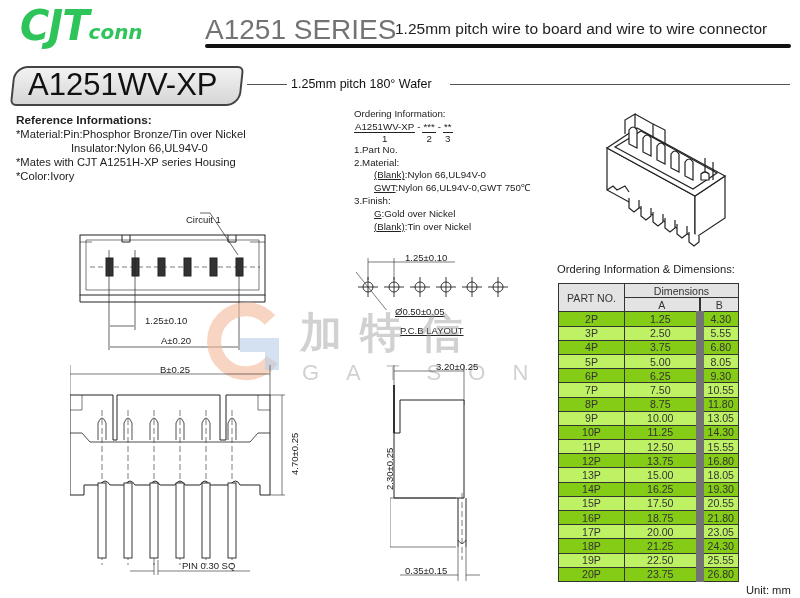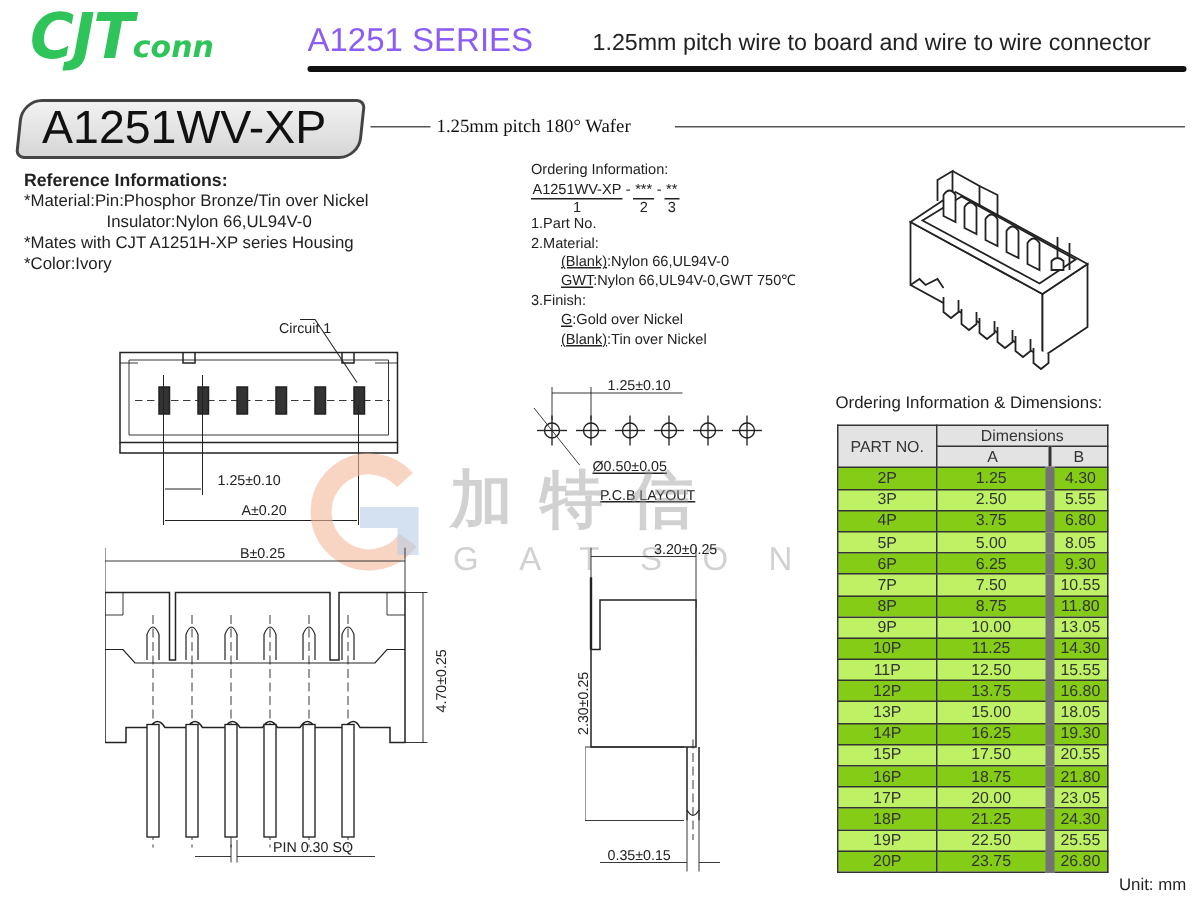--- a/index.html
+++ b/index.html
@@ -5,28 +5,28 @@
   * { box-sizing: border-box; margin: 0; padding: 0; }
   html, body { width: 800px; height: 598px; background: #ffffff; overflow: hidden; }
   body { position: relative; font-family: "Liberation Sans", sans-serif; color: #222; }
 
   .abs { position: absolute; }
 
   
   .logo { left: 20px; top: 2px; font-family: "DejaVu Sans", sans-serif; font-weight: bold; font-style: italic; color: #2ec45a; letter-spacing: -1px; }
   .logo .big { font-size: 40px; transform: scaleY(1.05); display: inline-block; }
   .logo .small { font-size: 20px; letter-spacing: 0px; }
-  .series { left: 205px; top: 14px; font-size: 22px; color: #8b5cf6; }
+  .series { left: 205px; top: 14px; font-size: 28px; color: #737373; }
   .subtitle { left: 395px; top: 20px; font-size: 15.5px; color: #222; }
   .header-rule { left: 205px; top: 44px; width: 586px; height: 4px; background: #111; border-radius: 2px; }
 
   .part-badge { left: 12px; top: 66px; width: 230px; height: 40px; border: 2px solid #444; border-radius: 14px 6px 14px 6px; background: linear-gradient(#f2f2f2, #d6d6d6); transform: skewX(-6deg); }
   .part-badge-text { left: 28px; top: 67px; font-size: 31px; color: #111; }
   .badge-rule-l { left: 247px; top: 84px; width: 40px; height: 1px; background: #555; }
-  .wafer-title { left: 291px; top: 77px; font-size: 12.5px; color: #111; font-family: Liberation Serif, serif; }
+  .wafer-title { left: 291px; top: 77px; font-size: 12.5px; color: #111; }
   .badge-rule-r { left: 450px; top: 84px; width: 340px; height: 1px; background: #555; }
 
   
   .ref { left: 16px; top: 113px; font-size: 11.2px; line-height: 14px; color: #222; }
   .ref .ttl { font-weight: bold; font-size: 11.8px; }
   .ref .indent { padding-left: 55px; }
 
   
   .ord { left: 354px; top: 108px; font-size: 9.7px; line-height: 12.8px; color: #222; }
   .ord .u { text-decoration: underline; margin-left: 16px; }
@@ -36,21 +36,21 @@
   .ord .sub { padding-left: 4px; }
 
   
   .tbl-title { left: 557px; top: 263px; font-size: 11.2px; color: #222; }
   table.dim { position: absolute; left: 558px; top: 283px; width: 181px; border-collapse: collapse; font-size: 10.6px; color: #333; }
   table.dim td, table.dim th { border: 1px solid #333; text-align: center; height: 14.2px; font-weight: normal; padding: 0; }
   table.dim th { background: #e3e3e3; }
   table.dim tr.odd td { background: #bef264; }
   table.dim tr.even td { background: #84cc16; }
   table.dim td.c1, table.dim th.c1 { width: 66px; }
-  table.dim td.c2 { width: 75px; border-right: 6px solid #737373; }
+  table.dim td.c2 { width: 75px; border-right: 8px solid #737373; }
   table.dim th.c2 { border-right: 2px solid #333; }
   .unit { left: 718px; top: 584px; font-size: 11.2px; color: #222; padding-left: 28px; }
 
   
   .dl { font-size: 9.5px; color: #222; white-space: nowrap; }
   .vert { transform: rotate(-90deg); transform-origin: left top; }
 
   
   .wm-cn { left: 300px; top: 305px; font-size: 42px; color: #9a9a9a; opacity: 0.45; letter-spacing: 18px; font-family: "DejaVu Sans", sans-serif; font-weight: bold; }
   .wm-en { left: 302px; top: 360px; font-size: 22px; color: #9a9a9a; opacity: 0.45; letter-spacing: 27px; }

